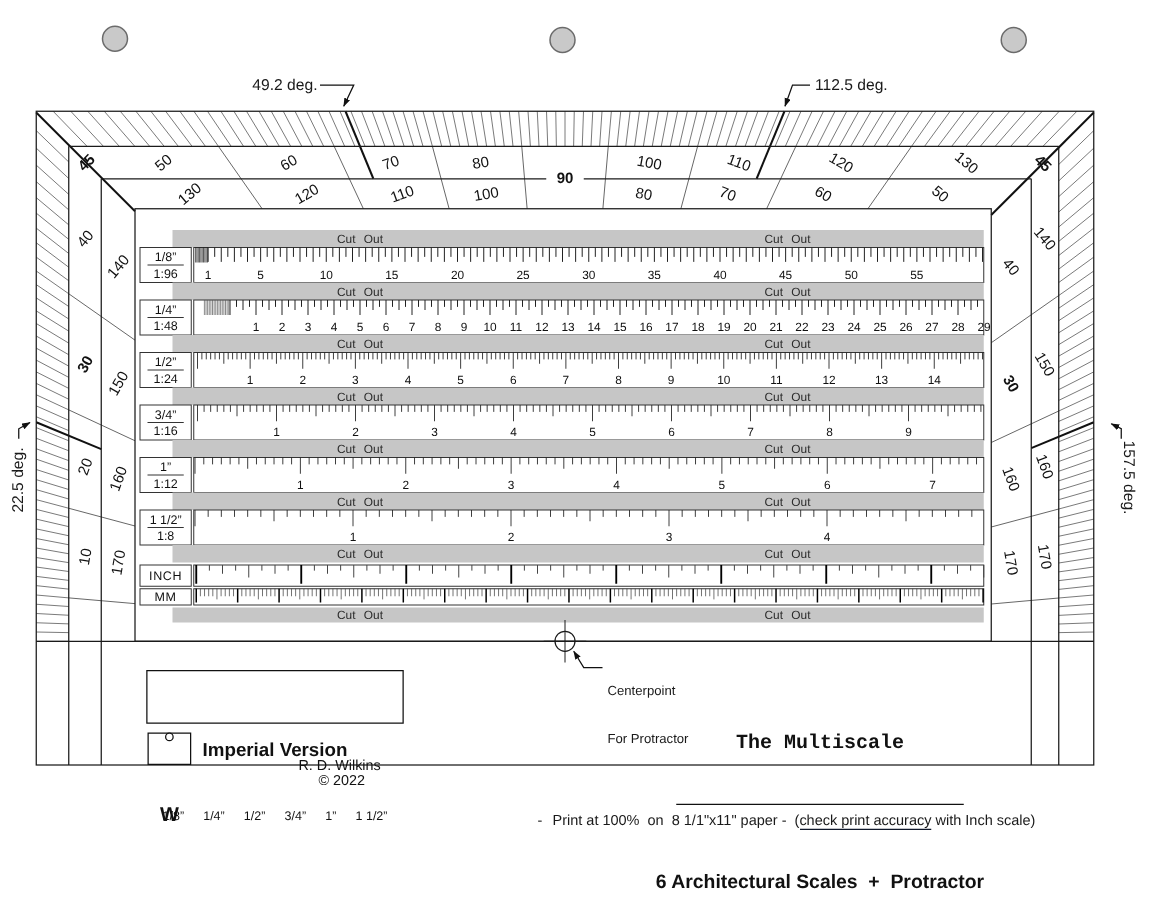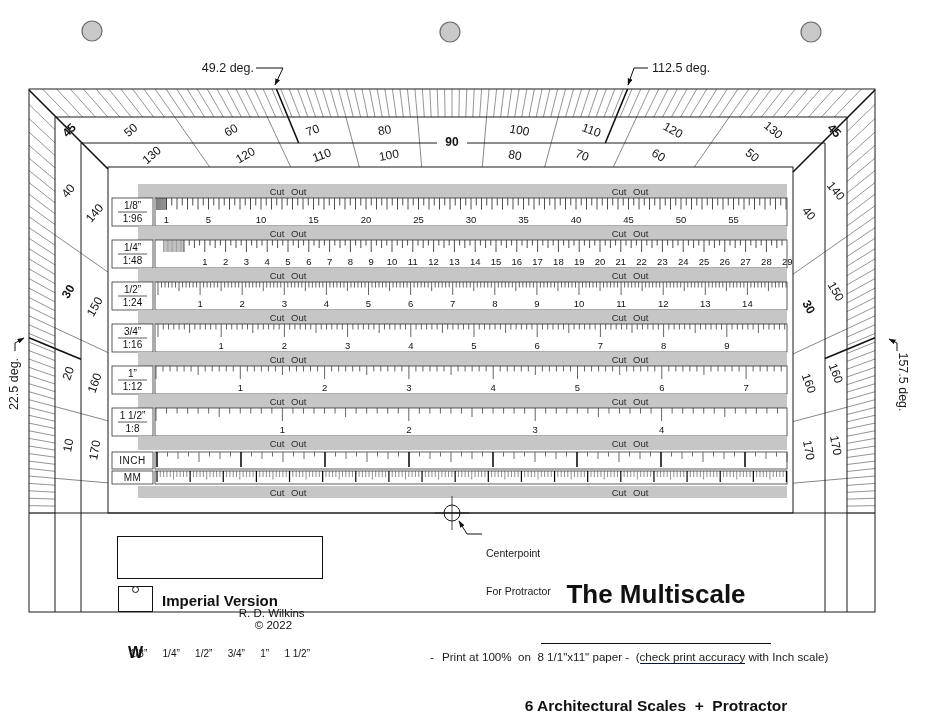--- a/index.html
+++ b/index.html
@@ -4,21 +4,21 @@
 <style>
   html,body{margin:0;padding:0;background:#fff;}
   .stage{position:relative;width:930px;height:719px;background:#fff;overflow:hidden;
          font-family:"Liberation Sans",sans-serif;color:#111;}
   svg text{font-family:"Liberation Sans",sans-serif;}
   .t{position:absolute;white-space:pre;}
   .callout{font-size:12.5px;color:#1a1a1a;}
   .rot{width:100px;text-align:center;}
   .cp-label{font-size:10.5px;line-height:12.5px;color:#1a1a1a;}
   .title-block{left:520px;top:547px;width:272px;text-align:center;}
-  .title-main{font-size:26px;font-weight:bold;line-height:23px;}
+  .title-main{font-size:16px;font-weight:bold;line-height:23px;font-family:Liberation Mono, monospace;}
   .title-underline{width:230px;border-top:1.6px solid #111;margin:1px auto 0;}
   .title-sub{font-size:15.5px;font-weight:bold;margin-top:17px;white-space:pre;}
   .imperial{left:117px;top:536px;width:204px;height:41px;border:1.4px solid #111;background:#fff;}
   .imperial-title{text-align:center;font-size:15px;font-weight:bold;margin-top:19px;}
   .imperial-sizes{display:flex;justify-content:space-between;padding:3px 12px 0;font-size:10px;}
   .logo-box{left:118px;top:586px;width:33px;height:24px;border:1.6px solid #111;text-align:center;}
   .logo-w{font-size:16px;font-weight:bold;line-height:24px;}
   .logo-ring{position:absolute;left:13px;top:-1px;width:5px;height:5px;border:1.2px solid #111;border-radius:50%;background:#fff;}
   .credit{left:226px;top:595px;font-size:11.5px;}
   .credit span+span{margin-left:16px;}

